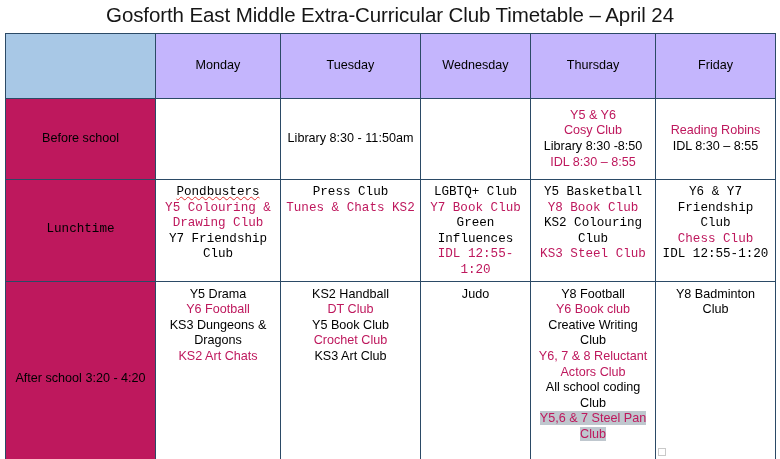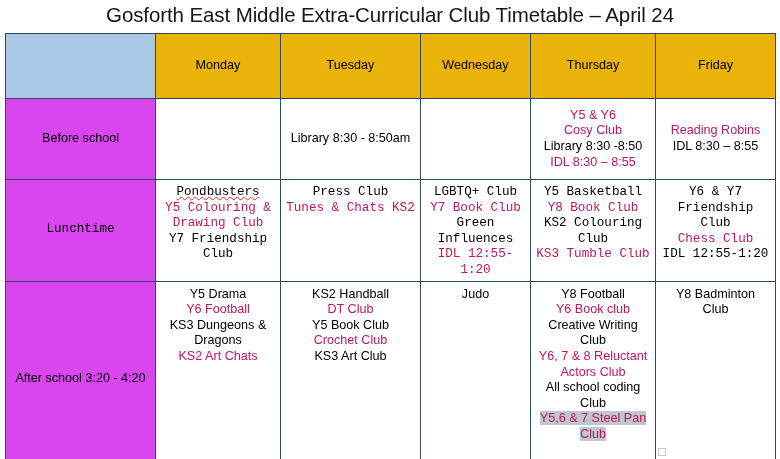--- a/index.html
+++ b/index.html
@@ -57,26 +57,26 @@
   }
   
   col.c0 { width: 150px; }
   col.c1 { width: 125px; }
   col.c2 { width: 140px; }
   col.c3 { width: 110px; }
   col.c4 { width: 125px; }
   col.c5 { width: 120px; }
 
   thead th {
-    background: #eab308;
+    background: #c4b5fd;
     height: 60px;
     font-size: 15.5px;
   }
   th.rowhead {
-    background: #d946ef;
+    background: #be185d;
     font-size: 15.5px;
     text-align: center;
   }
   tr.r-before td, tr.r-before th { height: 76px; }
   tr.r-lunch  td, tr.r-lunch  th { height: 85px; font-family: Liberation Mono, monospace; }
   tr.r-after  td, tr.r-after  th { height: 187px; }
 
   tr.r-before td, tr.r-lunch td, tr.r-after td {
     vertical-align: top;
     padding-top: 5px;
@@ -137,21 +137,21 @@
           <th>Thursday</th>
           <th>Friday</th>
         </tr>
       </thead>
       <tbody>
         <tr class="r-before">
           <th class="rowhead">Before school</th>
           <td class="empty"></td>
           <td>
               <span class="cell-inner">
-                <span class="line"><span class="black">Library 8:30 - 8:50am</span></span>
+                <span class="line"><span class="black">Library 8:30 - 11:50am</span></span>
               </span>
             </td>
           <td class="empty"></td>
           <td>
               <span class="cell-inner">
                 <span class="line"><span class="blue">Y5 &amp; Y6</span></span>
                 <span class="line"><span class="blue">Cosy Club</span></span>
                 <span class="line"><span class="black">Library 8:30 -8:50</span></span>
                 <span class="line"><span class="blue">IDL 8:30 – 8:55</span></span>
               </span>
@@ -186,21 +186,21 @@
                 <span class="line"><span class="black">Green</span></span>
                 <span class="line"><span class="black">Influences</span></span>
                 <span class="line"><span class="blue">IDL 12:55-1:20</span></span>
               </span>
             </td>
           <td>
               <span class="cell-inner">
                 <span class="line"><span class="black">Y5 Basketball</span></span>
                 <span class="line"><span class="blue">Y8 Book Club</span></span>
                 <span class="line"><span class="black">KS2 Colouring Club</span></span>
-                <span class="line"><span class="blue">KS3 Tumble Club</span></span>
+                <span class="line"><span class="blue">KS3 Steel Club</span></span>
               </span>
             </td>
           <td>
               <span class="cell-inner">
                 <span class="line"><span class="black">Y6 &amp; Y7</span></span>
                 <span class="line"><span class="black">Friendship Club</span></span>
                 <span class="line"><span class="blue">Chess Club</span></span>
                 <span class="line"><span class="black">IDL 12:55-1:20</span></span>
               </span>
             </td>

